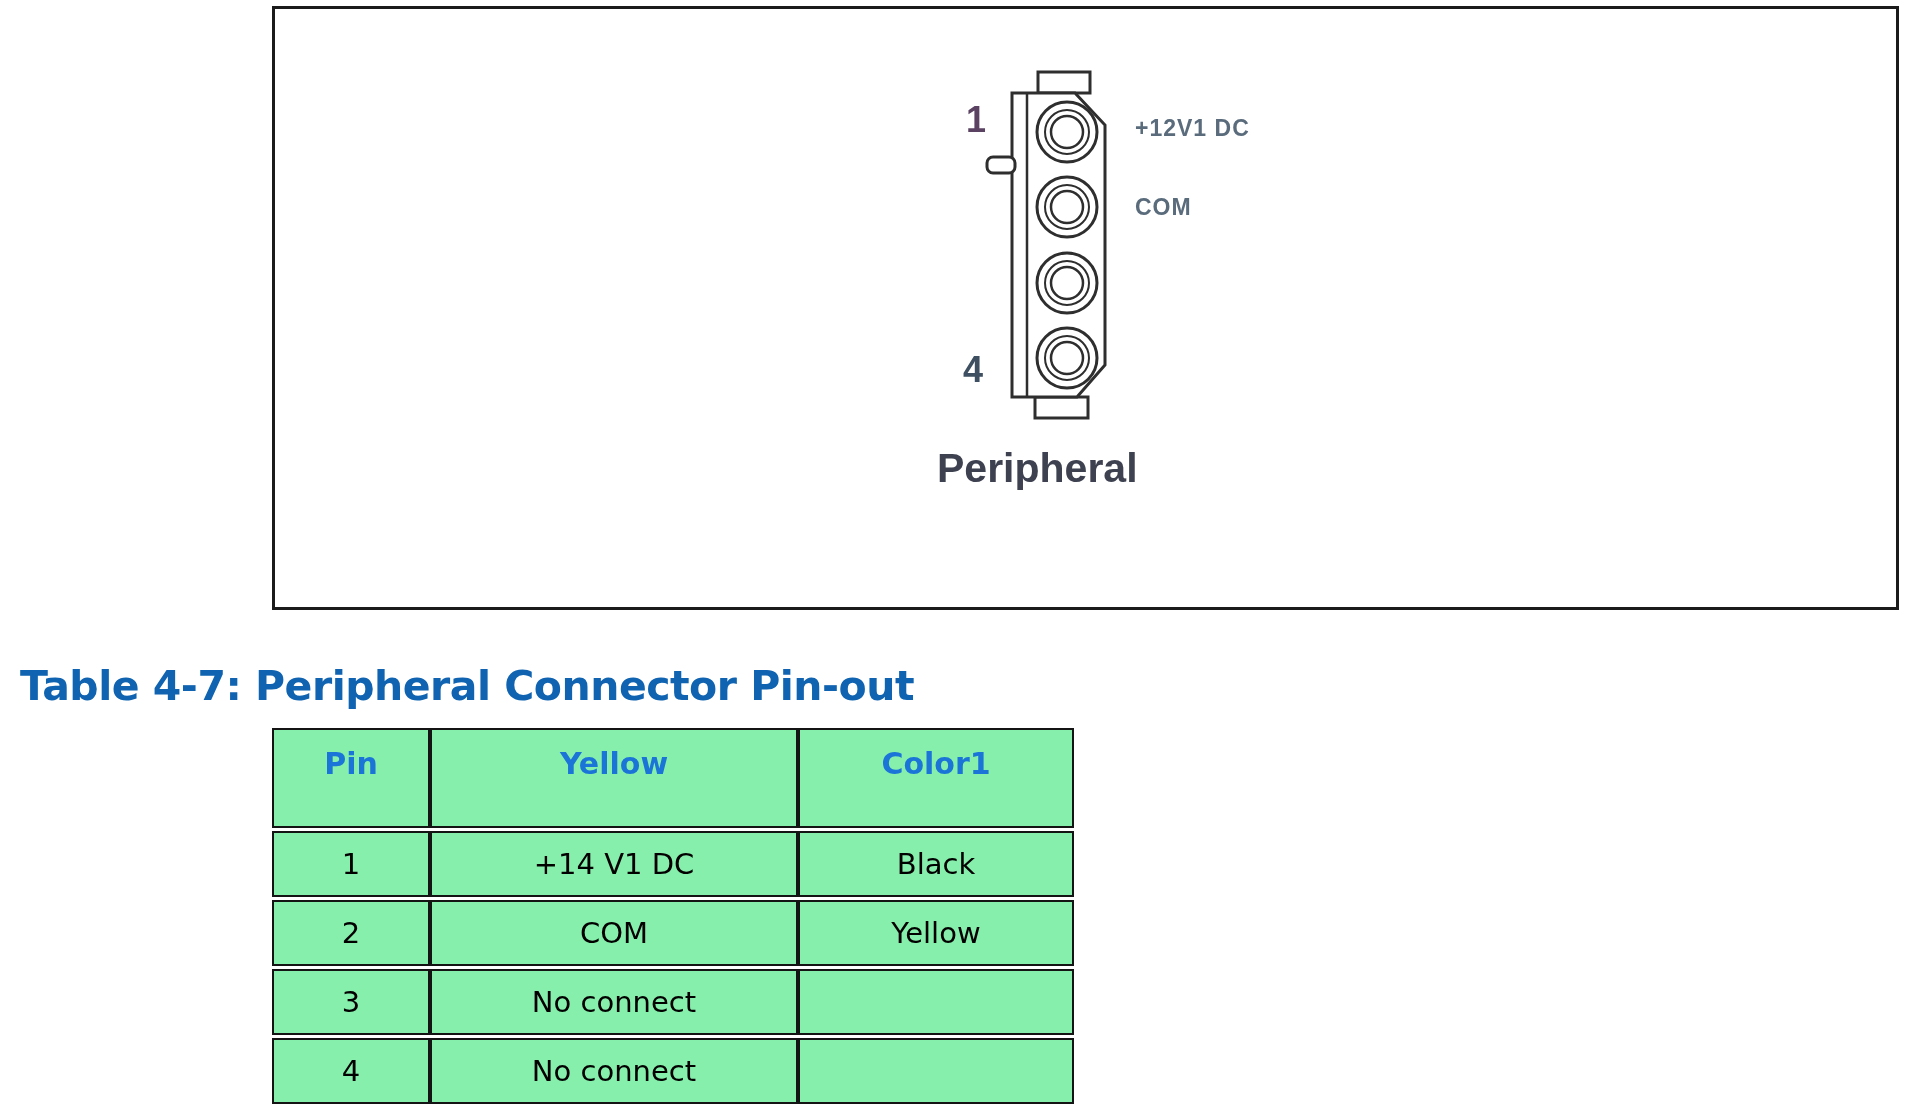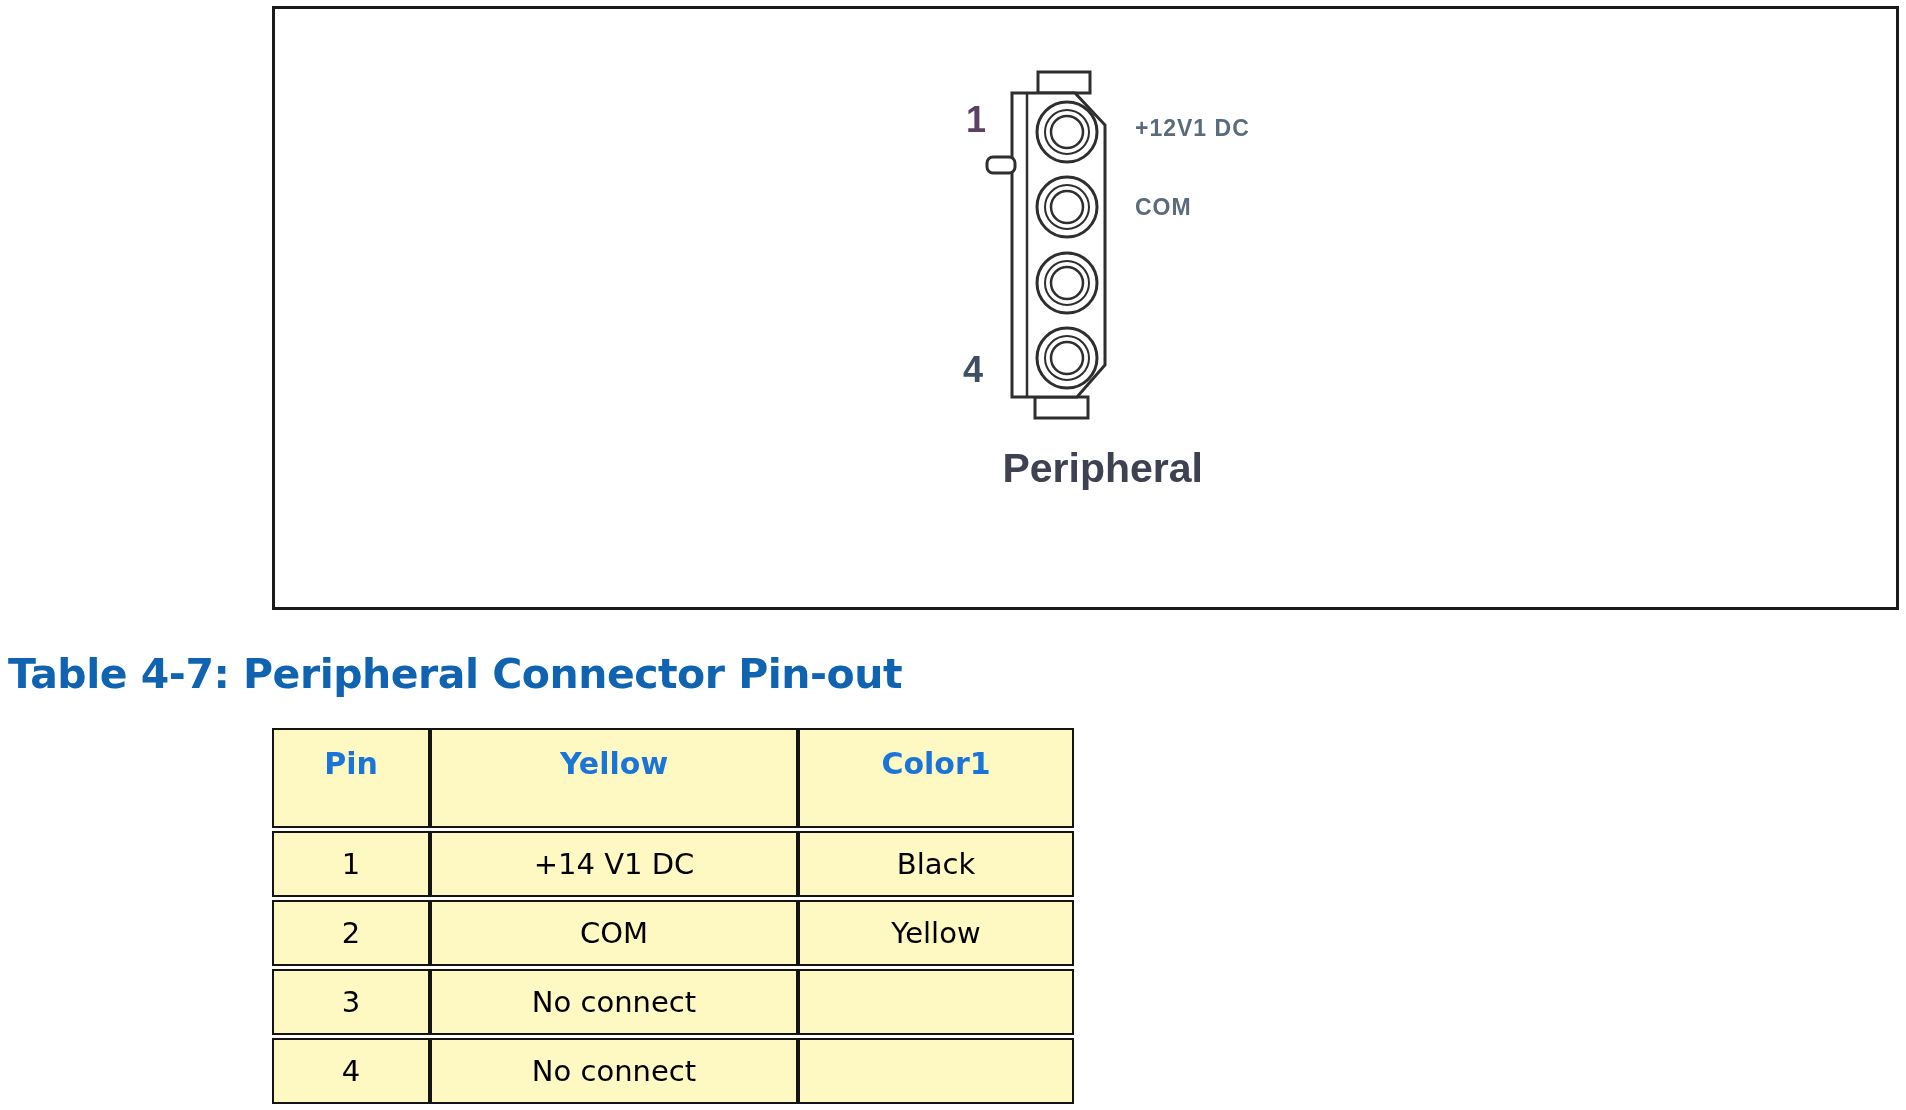--- a/index.html
+++ b/index.html
@@ -9,42 +9,42 @@
   }
 
   
   .figure-box{
     position:absolute;left:272px;top:6px;width:1621px;height:598px;
     border:3px solid #1b1b1b;background:#fff;
   }
   .diagram{position:absolute;left:677px;top:57px;width:320px;height:480px}
   .diagram svg{position:absolute;left:0;top:0}
   .diagram-caption{
-    position:absolute;left:-15px;top:378px;width:266px;text-align:right;
+    position:absolute;left:-15px;top:378px;width:266px;text-align:left;
     font-family:"Liberation Sans",sans-serif;font-weight:700;
     font-size:41px;line-height:49px;color:var(--caption-color,#3e4150);
   }
   .svg-pin-num{font-family:"Liberation Sans",sans-serif;font-weight:700;font-size:36px}
   .svg-signal{font-family:"Liberation Sans",sans-serif;font-weight:700;font-size:23px;
     letter-spacing:1px;fill:var(--signal-label-color,#5a6b7c)}
 
   
   .heading{
-    position:absolute;left:8px;top:650px;margin:0;
+    position:absolute;left:8px;top:650px;margin:12px;
     font-family:"DejaVu Sans",sans-serif;font-weight:700;font-size:41px;
     letter-spacing:-0.5px;color:var(--heading-blue,#0f63b0);white-space:nowrap;
   }
 
   
   .pinout{
     position:absolute;left:272px;top:725px;
     border-collapse:separate;border-spacing:0 3px;
   }
   .pinout td{
-    border:2px solid #141414;background:#fef9c3;text-align:center;
+    border:2px solid #141414;background:#86efac;text-align:center;
     font-size:29px;padding:0;color:#000;
   }
   .pinout tr.hdr td{
     height:80px;vertical-align:top;padding-top:16px;
     font-weight:700;font-size:30px;color:var(--table-header-blue,#1b74d8);
   }
   .pinout tr.datarow td{height:62px;vertical-align:middle}
   .col-pin{width:154px}
   .col-signal{width:364px}
   .col-color{width:272px}

